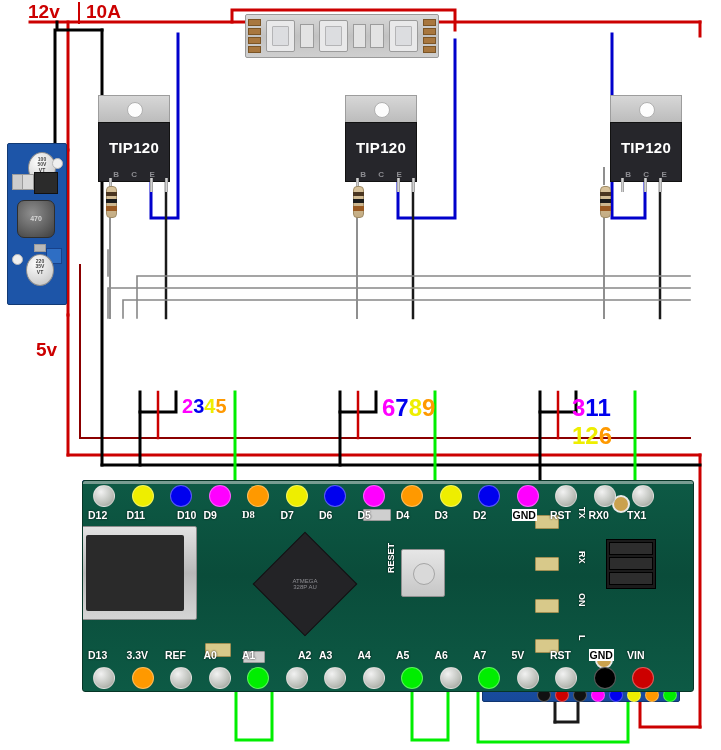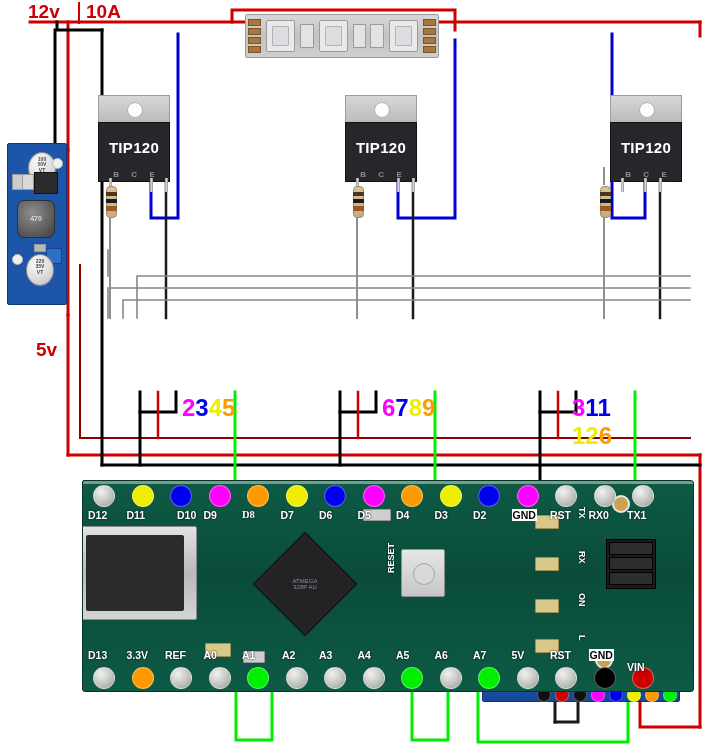--- a/index.html
+++ b/index.html
@@ -176,21 +176,21 @@
 
       <path d="M540 500 L540 498" stroke="#000000" stroke-width="3"></path>
     </g>
   </svg>
 
   <div class="lbl" style="left:28px;top:2px;font-size:19px;color:#cc0000;">12v</div>
   <div class="lbl" style="left:86px;top:2px;font-size:19px;color:#cc0000;">10A</div>
   <div class="lbl" style="left:36px;top:340px;font-size:19px;color:#cc0000;">5v</div>
   <div style="position:absolute;left:78px;top:2px;width:2px;height:22px;background:#cc0000;"></div>
 
-  <div class="lbl" style="left:182px;top:396px;font-size:24px;">
+  <div class="lbl" style="left:182px;top:396px;font-size:20px;">
     <span style="color:#ff00ff;">2</span><span style="color:#0000ee;">3</span><span style="color:#eeee00;">4</span><span style="color:#ff9900;">5</span>
   </div>
   <div class="lbl" style="left:382px;top:396px;font-size:24px;">
     <span style="color:#ff00ff;">6</span><span style="color:#0000ee;">7</span><span style="color:#eeee00;">8</span><span style="color:#ff9900;">9</span>
   </div>
   <div class="lbl" style="left:572px;top:396px;font-size:24px;">
     <span style="color:#ff00ff;">3</span><span style="color:#0000ee;">11</span>
   </div>
   <div class="lbl" style="left:572px;top:424px;font-size:24px;">
     <span style="color:#eeee00;">12</span><span style="color:#ff9900;">6</span>
@@ -601,34 +601,34 @@
       <div class="pinlbl" style="left: 5px; top: 168px;">D13</div>
       <div class="pad " title="3.3V" style="left: 48.5px; top: 186px; background: rgb(255, 153, 0);"></div>
       <div class="pinlbl" style="left: 43.5px; top: 168px;">3.3V</div>
       <div class="pad padplain" title="REF" style="left: 87px; top: 186px;"></div>
       <div class="pinlbl" style="left: 82px; top: 168px;">REF</div>
       <div class="pad padplain" title="A0" style="left: 125.5px; top: 186px;"></div>
       <div class="pinlbl" style="left: 120.5px; top: 168px;">A0</div>
       <div class="pad " title="A1" style="left: 164px; top: 186px; background: rgb(0, 238, 0);"></div>
       <div class="pinlbl" style="left: 159px; top: 168px;">A1</div>
       <div class="pad padplain" title="A2" style="left: 202.5px; top: 186px;"></div>
-      <div class="pinlbl" style="left: 199px; top: 168px;">A2</div>
+      <div class="pinlbl" style="left: 215px; top: 168px;">A2</div>
       <div class="pad padplain" title="A3" style="left: 241px; top: 186px;"></div>
       <div class="pinlbl" style="left: 236px; top: 168px;">A3</div>
       <div class="pad padplain" title="A4" style="left: 279.5px; top: 186px;"></div>
       <div class="pinlbl" style="left: 274.5px; top: 168px;">A4</div>
       <div class="pad " title="A5" style="left: 318px; top: 186px; background: rgb(0, 238, 0);"></div>
       <div class="pinlbl" style="left: 313px; top: 168px;">A5</div>
       <div class="pad padplain" title="A6" style="left: 356.5px; top: 186px;"></div>
       <div class="pinlbl" style="left: 351.5px; top: 168px;">A6</div>
       <div class="pad " title="A7" style="left: 395px; top: 186px; background: rgb(0, 238, 0);"></div>
       <div class="pinlbl" style="left: 390px; top: 168px;">A7</div>
       <div class="pad padplain" title="5V" style="left: 433.5px; top: 186px;"></div>
       <div class="pinlbl" style="left: 428.5px; top: 168px;">5V</div>
       <div class="pad padplain" title="RST" style="left: 472px; top: 186px;"></div>
       <div class="pinlbl" style="left: 467px; top: 168px;">RST</div>
       <div class="pad " title="GND" style="left: 510.5px; top: 186px; background: rgb(0, 0, 0);"></div>
       <div class="pinlbl" style="left: 505.5px; top: 168px; background: rgb(255, 255, 255); color: rgb(0, 0, 0); text-shadow: none; padding: 0px 1px;">GND</div>
       <div class="pad " title="VIN" style="left: 549px; top: 186px; background: rgb(204, 0, 0);"></div>
-      <div class="pinlbl" style="left: 544px; top: 180px;">VIN</div>
+      <div class="pinlbl" style="left: 544px; top: 168px;">VIN</div>
     </div>
 
 </div>
 
 </body></html>

